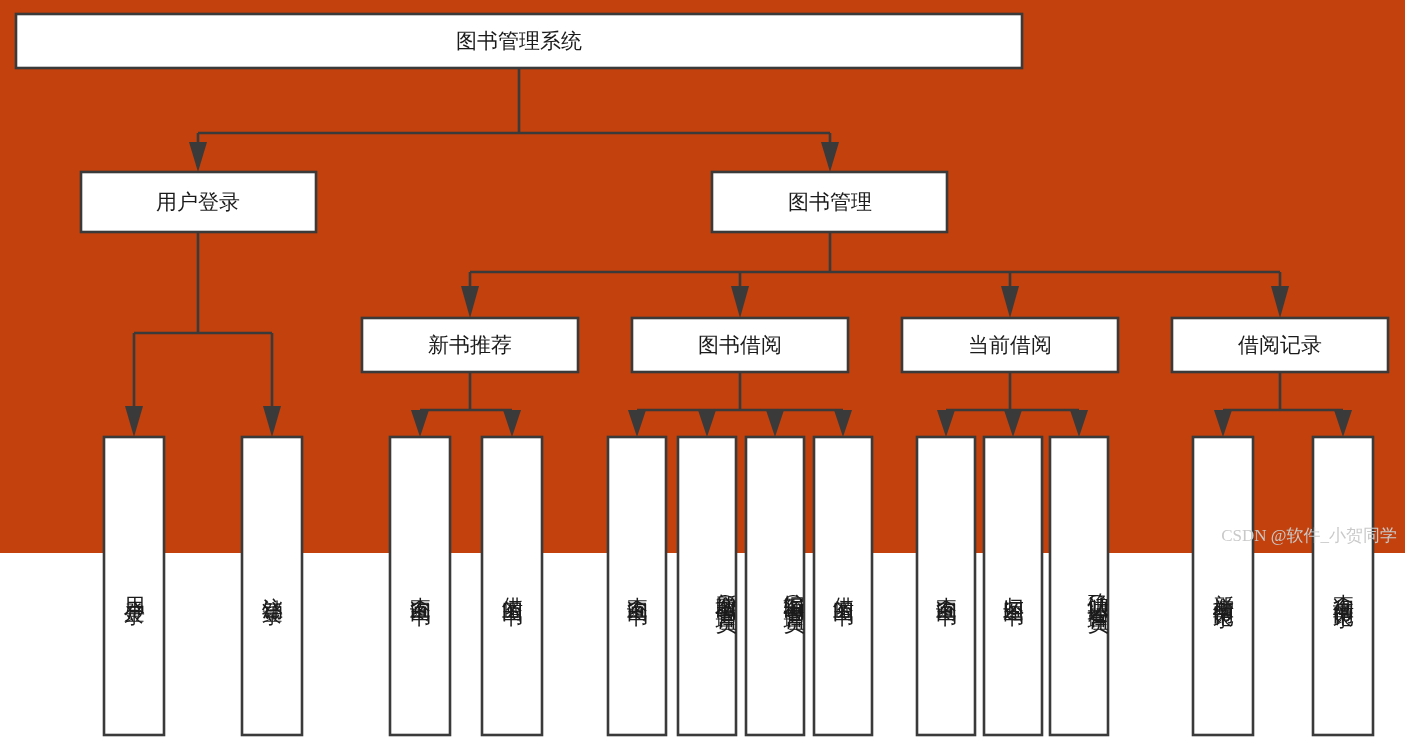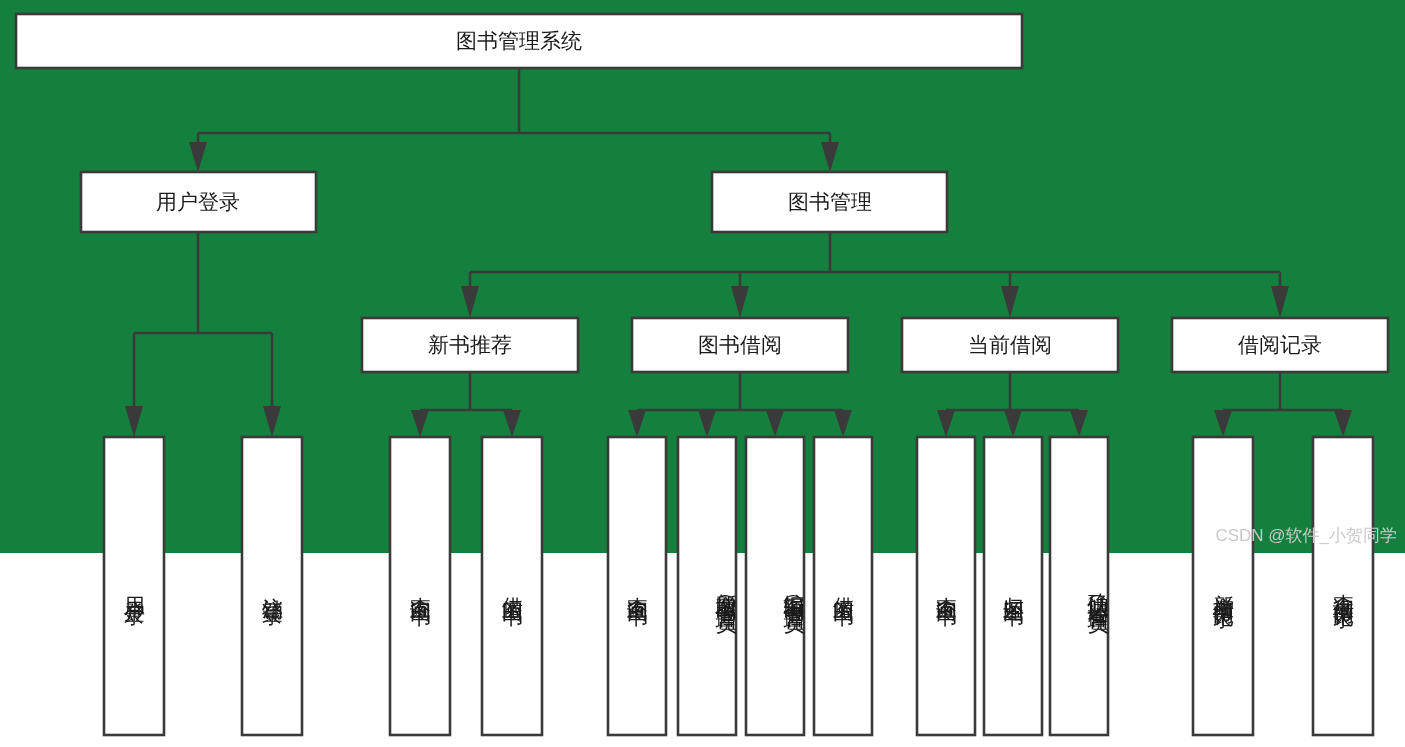--- a/index.html
+++ b/index.html
@@ -10,21 +10,21 @@
   body {
     width: 1405px;
     height: 747px;
     font-family: "DejaVu Sans", "Liberation Sans", sans-serif;
     overflow: hidden;
   }
   #diagram-root {
     position: relative;
     width: 1405px;
     height: 553px;
-    background: #15803d;
+    background: #c2410c;
   }
   svg.diagram-svg {
     position: absolute;
     top: 0;
     left: 0;
     width: 1405px;
     height: 747px;
     display: block;
   }
   .node-box {
@@ -46,21 +46,21 @@
     font-family: "DejaVu Sans", "Liberation Sans", sans-serif;
     font-size: 21px;
     fill: #1b1b1b;
     text-anchor: middle;
     dominant-baseline: middle;
   }
   .watermark-text {
     position: absolute;
     right: 8px;
     bottom: 6px;
-    font-family: Liberation Sans, sans-serif;
+    font-family: Liberation Serif, serif;
     font-size: 17px;
     color: #c9c9c9;
     white-space: nowrap;
     user-select: none;
   }
 </style>
 </head>
 <body>
 
 <div id="diagram-root">

